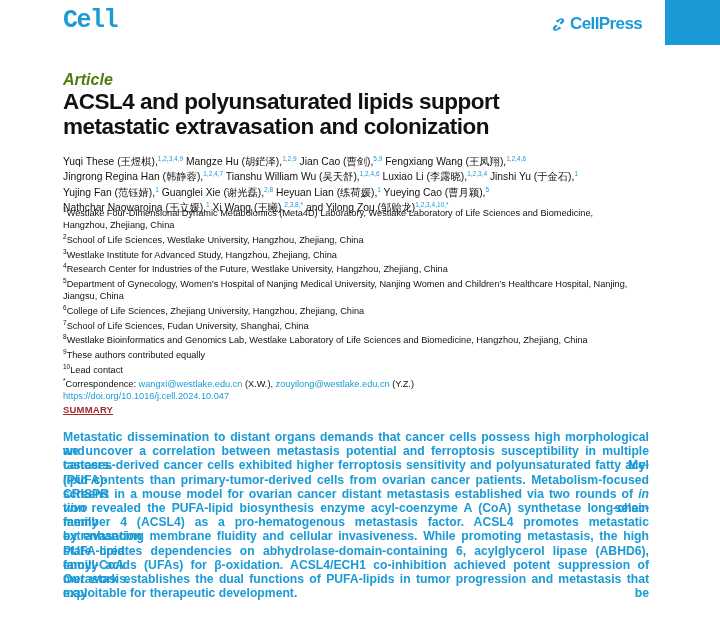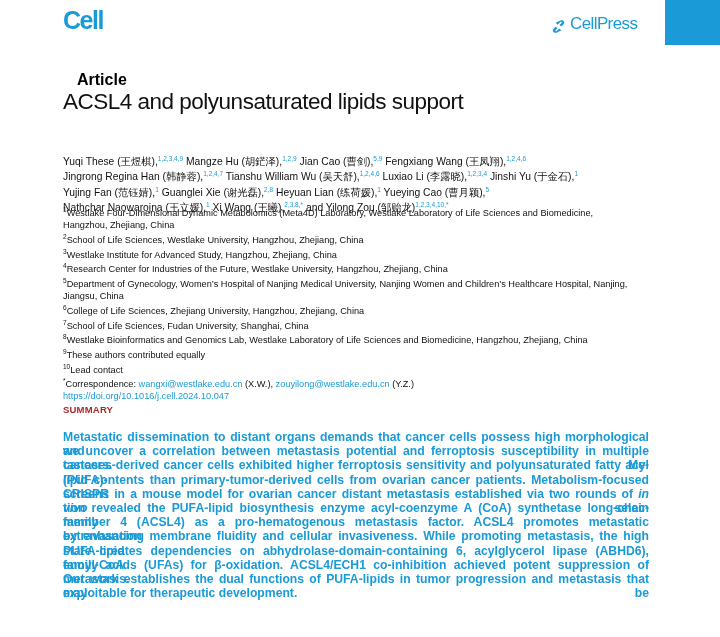--- a/index.html
+++ b/index.html
@@ -1,31 +1,31 @@
 <!DOCTYPE html>
 <html><head>
 <meta charset="utf-8">
 <style>
   html, body { margin: 0; padding: 0; background: #ffffff; }
   body { width: 720px; height: 637px; position: relative; overflow: hidden; font-family: "Liberation Sans", sans-serif; color: #111; }
-  .journal-logo { position: absolute; left: 63px; top: 6px; font-family: Liberation Sans, sans-serif; font-weight: bold; font-size: 25px; letter-spacing: -1.5px; color: #1a9ad6; }
-  .cellpress { position: absolute; left: 551px; top: 14px; display: flex; align-items: flex-end; gap: 4px; color: #1a9ad6; font-size: 17px; letter-spacing: -0.6px; }
+  .journal-logo { position: absolute; left: 63px; top: 6px; font-family: Liberation Mono, monospace; font-weight: bold; font-size: 25px; letter-spacing: -1.5px; color: #1a9ad6; }
+  .cellpress { position: absolute; left: 551px; top: 14px; display: flex; align-items: center; gap: 4px; color: #1a9ad6; font-size: 17px; letter-spacing: -0.6px; font-weight: bold; }
   .cellpress svg { width: 15px; height: 15px; }
   .corner-block { position: absolute; left: 665px; top: 0; width: 55px; height: 45px; background: #1a9ad6; }
-  .article-type { position: absolute; left: 77px; top: 71px; font-weight: bold; font-size: 16px; color: #000000; }
-  .title { position: absolute; left: 63px; top: 89px; font-weight: normal; font-size: 22.5px; line-height: 25px; letter-spacing: -0.5px; color: #111; }
+  .article-type { position: absolute; left: 63px; top: 71px; font-weight: bold; font-size: 16px; color: #4d7c0f; font-style: italic; }
+  .title { position: absolute; left: 63px; top: 89px; font-weight: bold; font-size: 22.5px; line-height: 25px; letter-spacing: -0.5px; color: #111; }
   .title div { white-space: nowrap; }
   .authors { position: absolute; left: 63px; top: 153px; font-size: 10.3px; line-height: 12.8px; color: #111; }
   .authors .line { white-space: nowrap; }
   sup { color: #1a9ad6; font-size: 6.5px; vertical-align: 3.5px; }
   .affils { position: absolute; left: 63px; top: 204px; font-size: 9.2px; line-height: 12.2px; color: #111; width: 600px; }
   .affils .line { white-space: nowrap; }
   .affils sup { color: #111; }
   .link { color: #1a9ad6; }
-  .summary-heading { position: absolute; left: 63px; top: 404px; font-weight: bold; font-size: 9.5px; color: #a52a2a; letter-spacing: 0.2px; }
+  .summary-heading { position: absolute; left: 63px; top: 404px; font-weight: bold; font-size: 9.5px; color: #a52a2a; letter-spacing: 0.2px; text-decoration: underline; }
   .summary { position: absolute; left: 63px; top: 430px; width: 586px; font-weight: bold; font-size: 12.2px; line-height: 14.2px; color: #1a9ad6; }
   .summary .line { text-align: justify; text-align-last: justify; white-space: nowrap; height: 14.2px; overflow: visible; }
   .summary .line.last { text-align-last: left; }
   .summary .line span.j { display: block; width: 586px; text-align: justify; text-align-last: justify; white-space: normal; }
   .summary .line.last span.j { text-align-last: left; }
 </style>
 </head>
 <body>
 
 <div class="journal-logo">Cell</div>
@@ -37,20 +37,21 @@
   </svg>
   <span>CellPress</span>
 </div>
 
 <div class="corner-block"></div>
 
 <div class="article-type">Article</div>
 
 <div class="title">
   <div>ACSL4 and polyunsaturated lipids support</div>
+  <div>metastatic extravasation and colonization</div>
 </div>
 
 <div class="authors">
   <div class="line">
     <span>Yuqi These (王煜棋),</span><sup>1,2,3,4,9</sup>
     <span>Mangze Hu (胡鋩泽),</span><sup>1,2,9</sup>
     <span>Jian Cao (曹剑),</span><sup>5,9</sup>
     <span>Fengxiang Wang (王凤翔),</span><sup>1,2,4,6</sup>
   </div>
   <div class="line">

